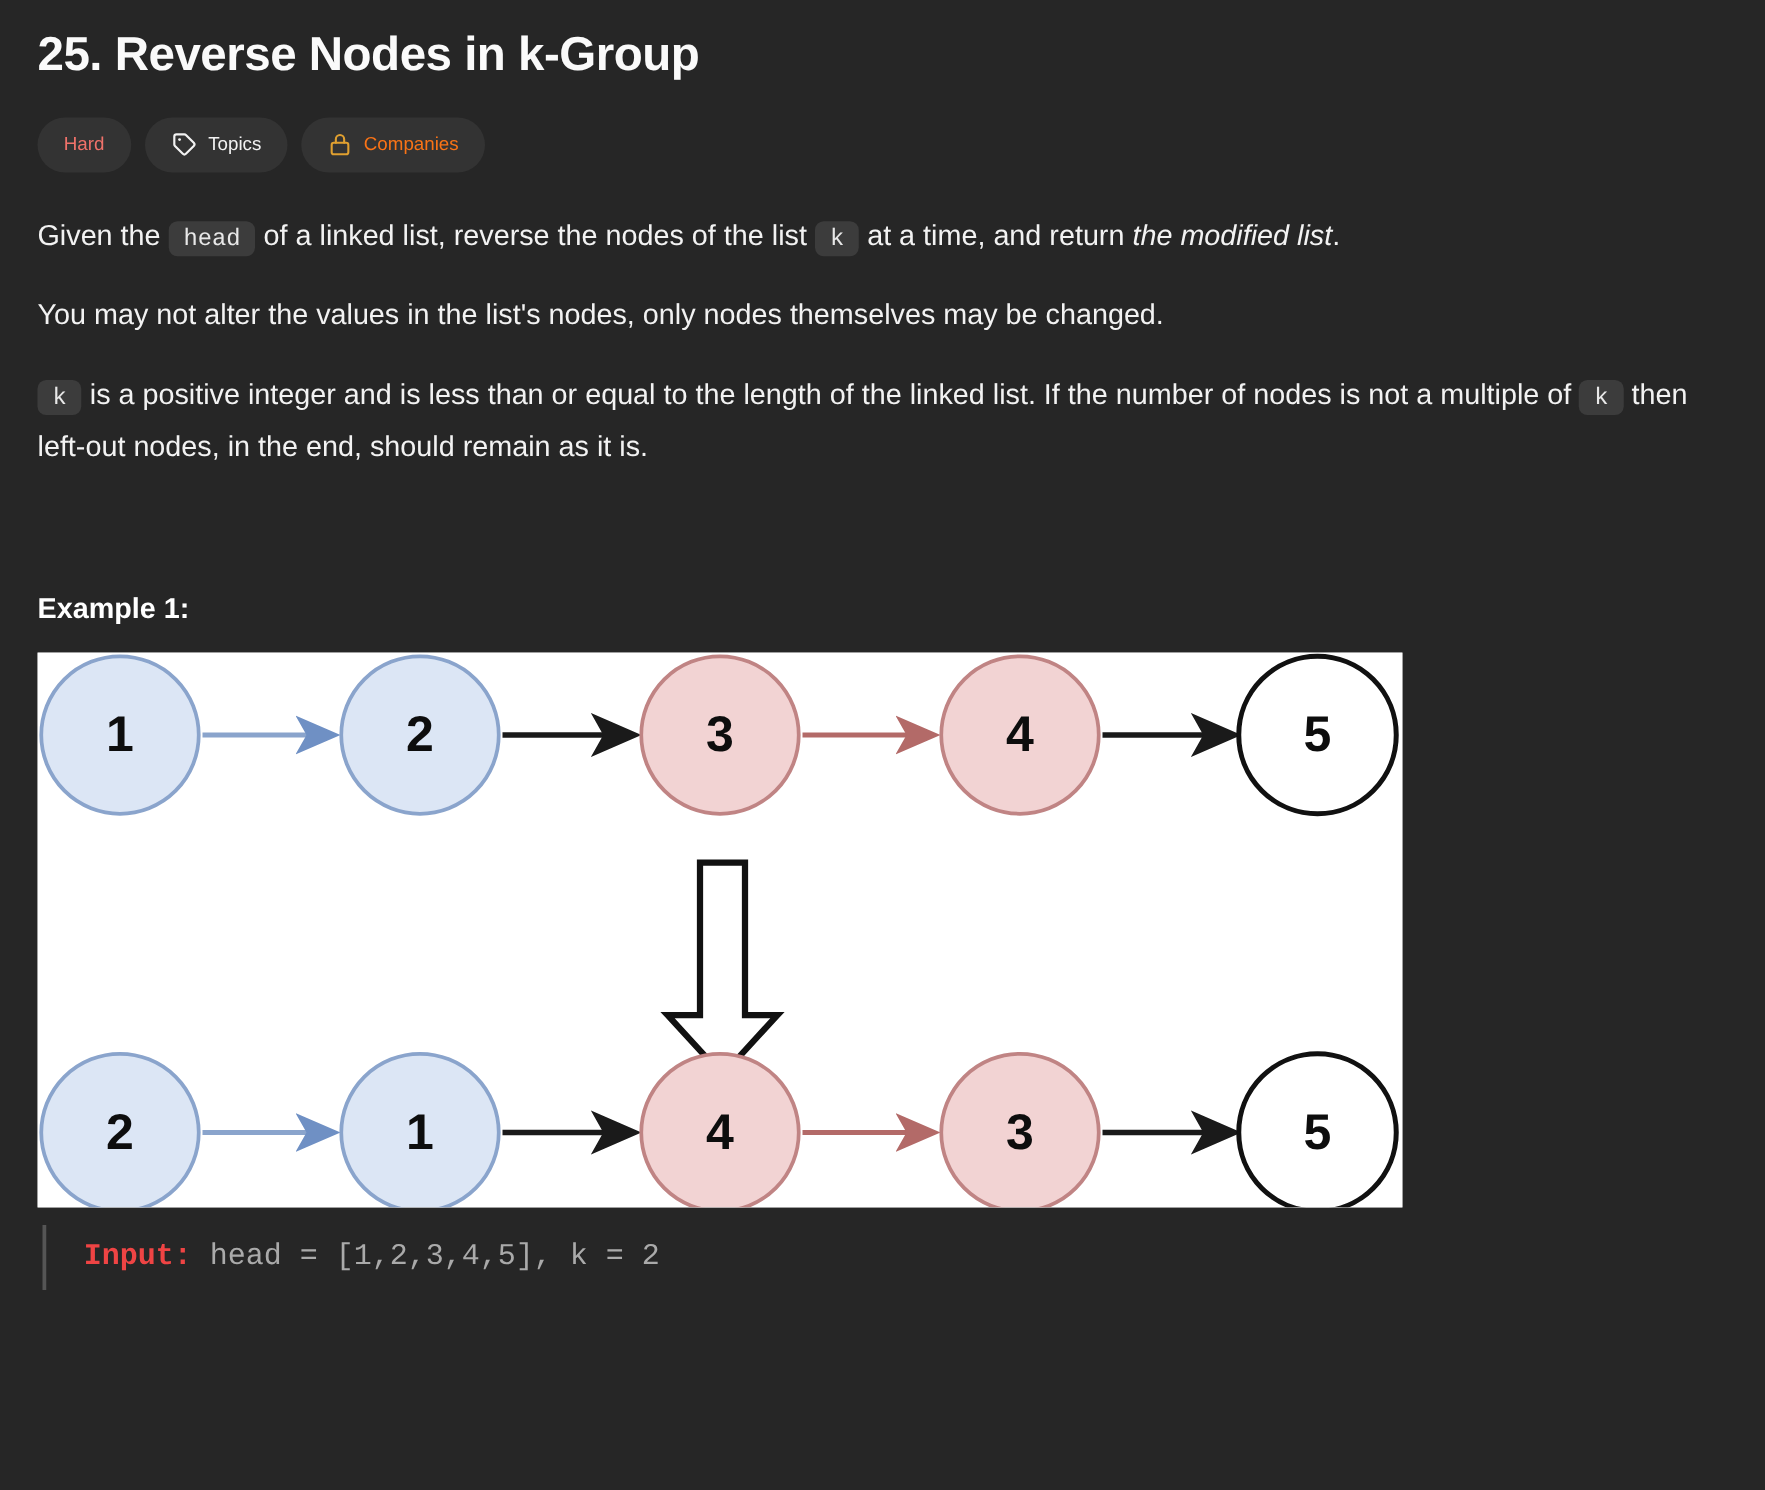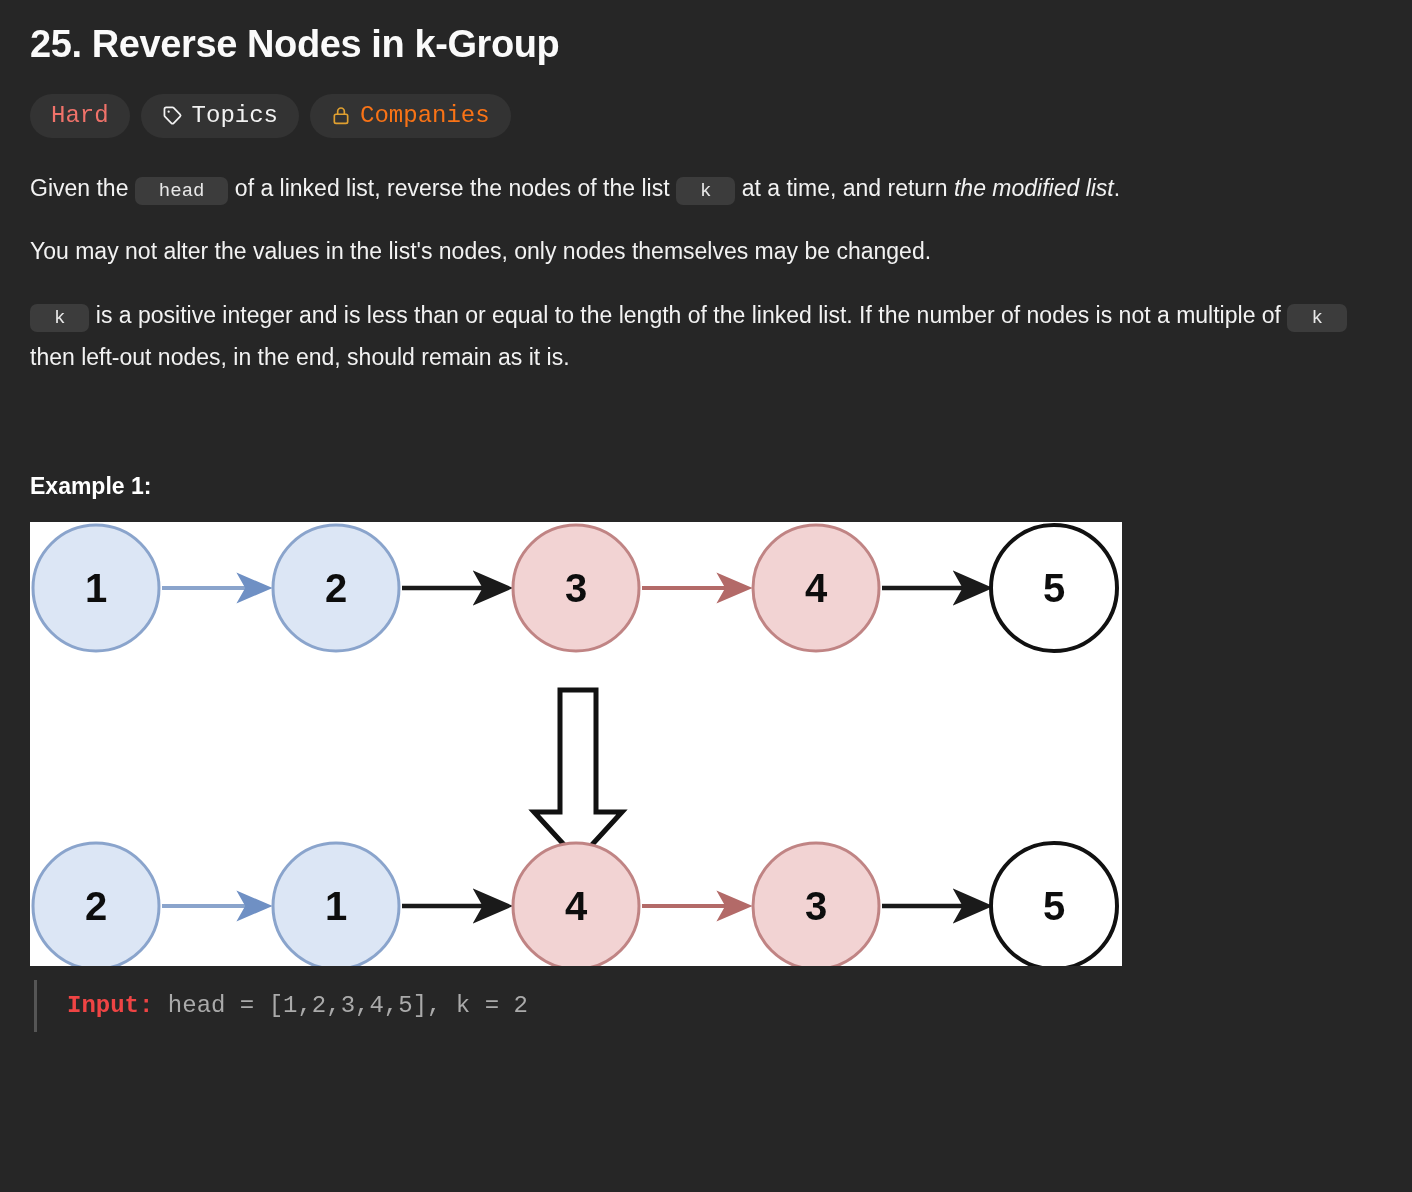--- a/index.html
+++ b/index.html
@@ -40,26 +40,25 @@
     margin-bottom: 30px;
   }
   .badge {
     display: inline-flex;
     align-items: center;
     gap: 9px;
     height: 44px;
     padding: 0 21px;
     border-radius: 22px;
     background: #333333;
-    font-size: 24px;
+    font-size: 15px;
     font-weight: 400;
     line-height: 1;
     cursor: pointer;
     white-space: nowrap;
-    font-family: Liberation Mono, monospace;
   }
   .badge-hard { color: #f0726a; }
   .badge-topics { color: #f2f2f2; }
   .badge-companies { color: #f97316; }
   .badge svg { display: block; flex: 0 0 auto; }
 
   
   .para {
     font-size: 23px;
     line-height: 1.82;
@@ -67,21 +66,21 @@
     margin: 0 0 22px 0;
     max-width: 1350px;
   }
   .para em { font-style: italic; }
   code.chip {
     font-family: "Liberation Mono", monospace;
     font-size: 19px;
     background: #3c3c3c;
     color: #e8e8e8;
     border-radius: 7px;
-    padding: 3px 24px;
+    padding: 3px 12px;
     white-space: nowrap;
   }
 
   .spacer { height: 72px; }
 
   .example-label {
     font-size: 23px;
     font-weight: 700;
     color: #ffffff;
     margin: 0 0 22px 0;

